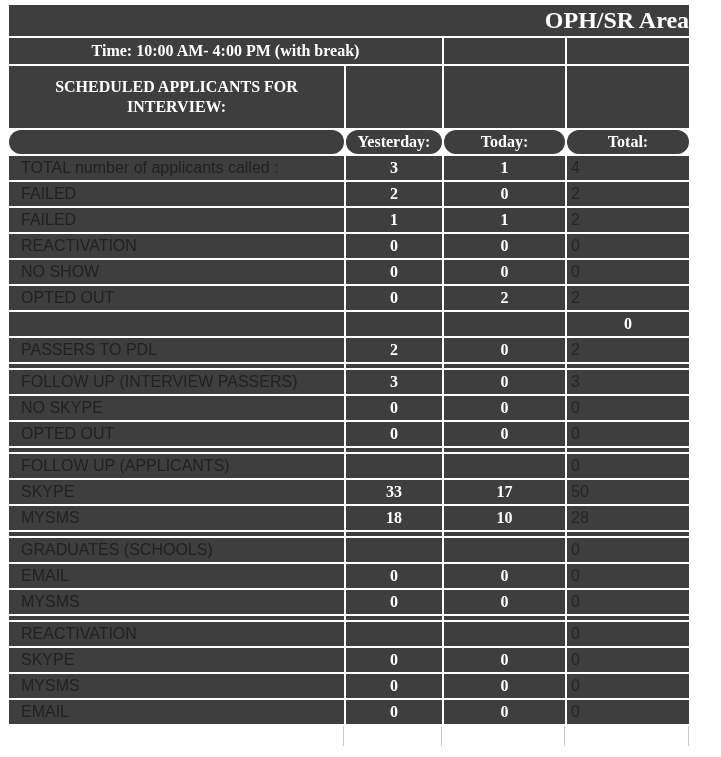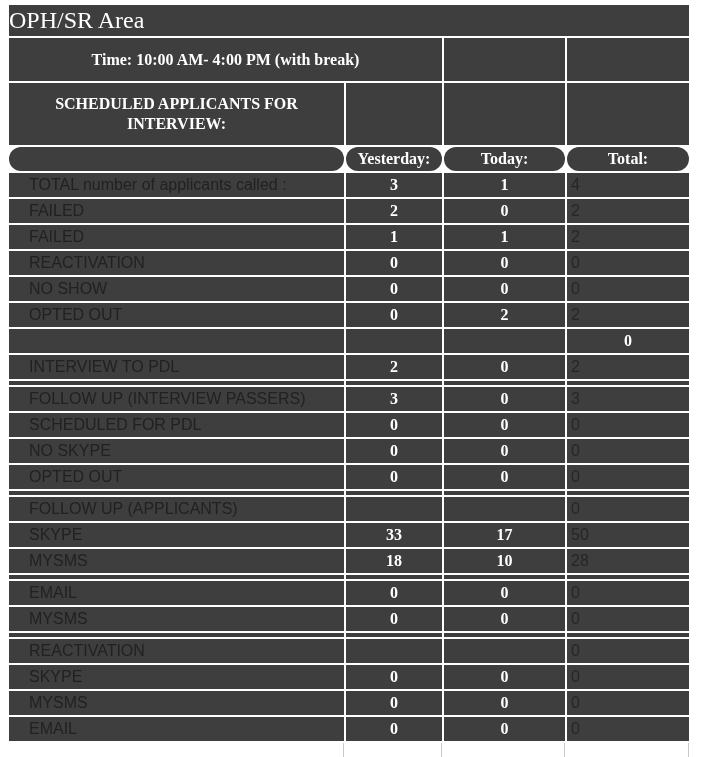--- a/index.html
+++ b/index.html
@@ -25,26 +25,26 @@
     background:var(--page-bg);
   }
   td{
     background:var(--cell-bg);
     overflow:hidden;
     padding:0;
     vertical-align:middle;
   }
   
   tr.r-title td{
-    height:31px;text-align:left;
-    font-family:"Liberation Serif",serif;font-weight:normal;
+    height:31px;text-align:right;
+    font-family:"Liberation Serif",serif;font-weight:bold;
     font-size:24px;color:var(--value-text);
   }
   
-  tr.r-time td{height:43px;}
+  tr.r-time td{height:26px;}
   tr.r-time td.time-cell{
     text-align:center;font-family:"Liberation Serif",serif;
     font-weight:bold;font-size:16px;color:var(--value-text);
   }
   
   tr.r-sched td{height:44px;}
   tr.r-sched .sched-text{
     max-width:270px;margin:11px auto;text-align:center;
     font-family:"Liberation Serif",serif;font-weight:bold;
     font-size:16px;line-height:20px;color:var(--value-text);
@@ -52,21 +52,21 @@
   
   tr.r-head td{
     height:24px;text-align:center;
     font-family:"Liberation Serif",serif;font-weight:bold;
     font-size:16px;color:var(--value-text);border-radius:12px;
   }
   
   tr.r-data td{height:24px;}
   td.cell-label{
     font-family:"Liberation Sans",sans-serif;font-size:16px;
-    color:var(--label-text);padding-left:20px;white-space:nowrap;
+    color:var(--label-text);padding-left:12px;white-space:nowrap;
   }
   td.cell-value{
     text-align:center;font-family:"Liberation Serif",serif;
     font-weight:bold;font-size:16px;color:var(--value-text);
   }
   td.cell-total{
     font-family:"Liberation Sans",sans-serif;font-size:16px;
     color:var(--total-text);padding-left:4px;white-space:nowrap;
   }
   
@@ -149,42 +149,36 @@
         <td class="cell-value">2</td>
         <td class="cell-total">2</td>
       </tr>
       <tr class="r-data">
         <td class="cell-label"></td>
         <td class="cell-value"></td>
         <td class="cell-value"></td>
         <td class="cell-value">0</td>
       </tr>
       <tr class="r-data">
-        <td class="cell-label">INTERVIEW TO PDL</td>
+        <td class="cell-label">PASSERS TO PDL</td>
         <td class="cell-value">2</td>
         <td class="cell-value">0</td>
         <td class="cell-total">2</td>
       </tr>
       <tr class="r-gap">
         <td></td>
         <td></td>
         <td></td>
         <td></td>
       </tr>
       <tr class="r-data">
         <td class="cell-label">FOLLOW UP (INTERVIEW PASSERS)</td>
         <td class="cell-value">3</td>
         <td class="cell-value">0</td>
         <td class="cell-total">3</td>
-      </tr>
-      <tr class="r-data">
-        <td class="cell-label">SCHEDULED FOR PDL</td>
-        <td class="cell-value">0</td>
-        <td class="cell-value">0</td>
-        <td class="cell-total">0</td>
       </tr>
       <tr class="r-data">
         <td class="cell-label">NO SKYPE</td>
         <td class="cell-value">0</td>
         <td class="cell-value">0</td>
         <td class="cell-total">0</td>
       </tr>
       <tr class="r-data">
         <td class="cell-label">OPTED OUT</td>
         <td class="cell-value">0</td>
@@ -215,20 +209,26 @@
         <td class="cell-value">10</td>
         <td class="cell-total">28</td>
       </tr>
       <tr class="r-gap">
         <td></td>
         <td></td>
         <td></td>
         <td></td>
       </tr>
       <tr class="r-data">
+        <td class="cell-label">GRADUATES (SCHOOLS)</td>
+        <td class="cell-value"></td>
+        <td class="cell-value"></td>
+        <td class="cell-total">0</td>
+      </tr>
+      <tr class="r-data">
         <td class="cell-label">EMAIL</td>
         <td class="cell-value">0</td>
         <td class="cell-value">0</td>
         <td class="cell-total">0</td>
       </tr>
       <tr class="r-data">
         <td class="cell-label">MYSMS</td>
         <td class="cell-value">0</td>
         <td class="cell-value">0</td>
         <td class="cell-total">0</td>

